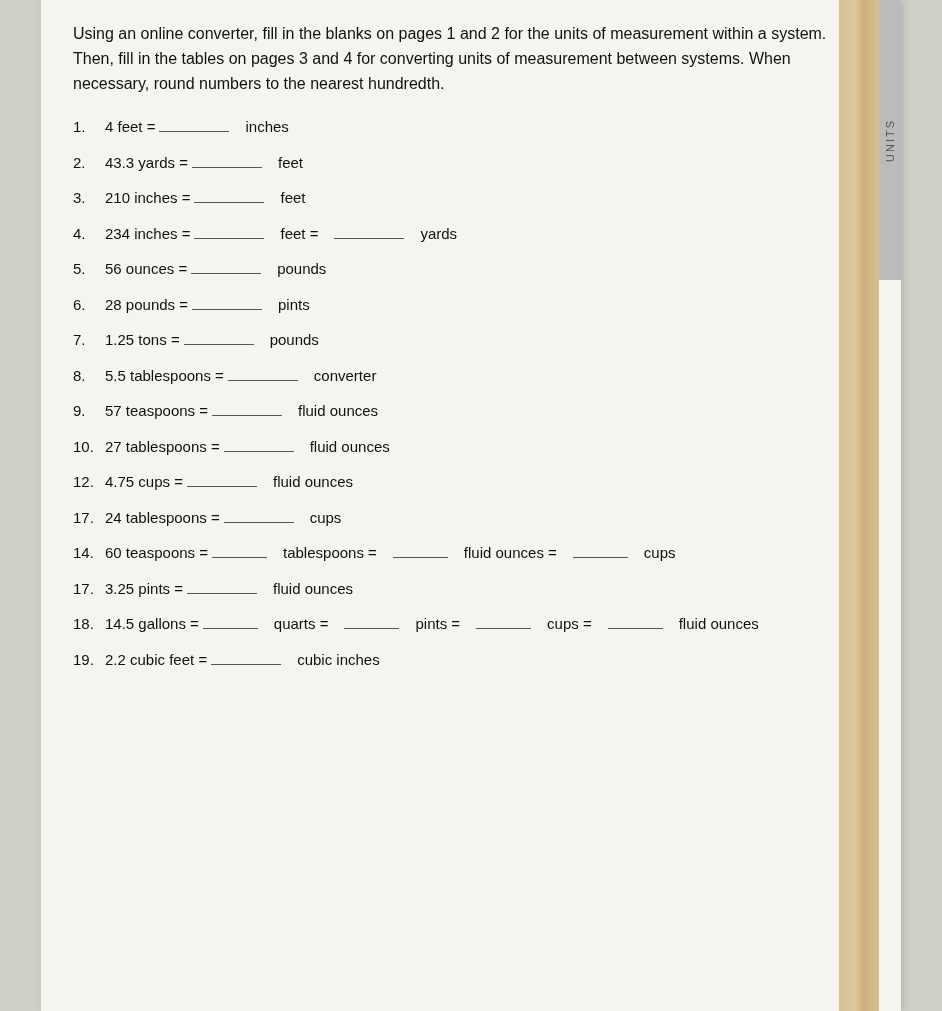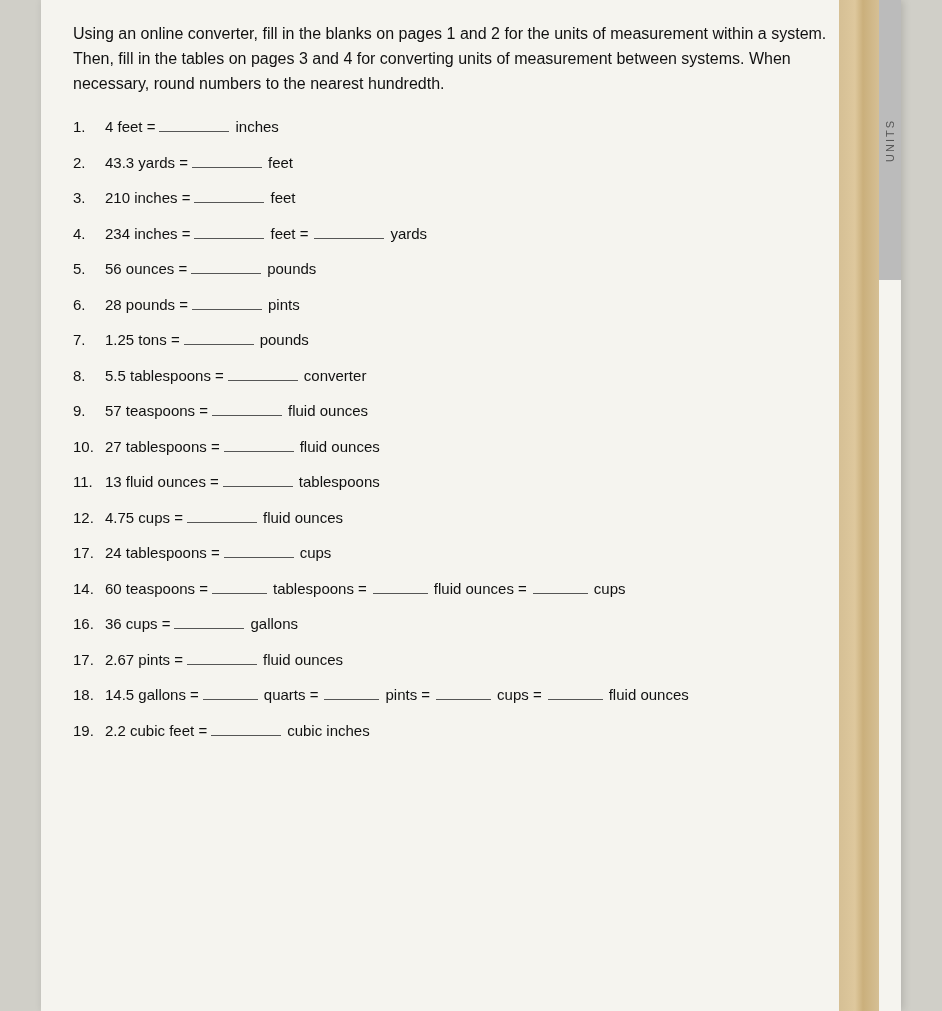--- a/index.html
+++ b/index.html
@@ -49,21 +49,21 @@
       border-bottom: 1.5px solid #555;
       min-width: 70px;
       height: 18px;
       margin: 0 4px;
       vertical-align: bottom;
     }
     .blank-sm {
       min-width: 55px;
     }
     .unit-label {
-      margin: 0 2px;
+      margin: 0 12px;
     }
     .right-tab {
       position: absolute;
       right: 0;
       top: 0;
       width: 22px;
       height: 280px;
       background: #bbb;
       display: flex;
       flex-direction: column;
@@ -166,26 +166,20 @@
       <span class="unit-label">fluid ounces</span>
     </li>
 
     <li class="problem-item">
       <span class="problem-number">10.</span>
       <span>27 tablespoons =</span>
       <span class="blank"></span>
       <span class="unit-label">fluid ounces</span>
     </li>
 
-    <li class="problem-item">
-      <span class="problem-number">11.</span>
-      <span>13 fluid ounces =</span>
-      <span class="blank"></span>
-      <span class="unit-label">tablespoons</span>
-    </li>
 
     <li class="problem-item">
       <span class="problem-number">12.</span>
       <span>4.75 cups =</span>
       <span class="blank"></span>
       <span class="unit-label">fluid ounces</span>
     </li>
 
     <li class="problem-item">
       <span class="problem-number">17.</span>
@@ -199,30 +193,24 @@
       <span>60 teaspoons =</span>
       <span class="blank blank-sm"></span>
       <span class="unit-label">tablespoons =</span>
       <span class="blank blank-sm"></span>
       <span class="unit-label">fluid ounces =</span>
       <span class="blank blank-sm"></span>
       <span class="unit-label">cups</span>
     </li>
 
 
-    <li class="problem-item">
-      <span class="problem-number">16.</span>
-      <span>36 cups =</span>
-      <span class="blank"></span>
-      <span class="unit-label">gallons</span>
-    </li>
 
     <li class="problem-item">
       <span class="problem-number">17.</span>
-      <span>2.67 pints =</span>
+      <span>3.25 pints =</span>
       <span class="blank"></span>
       <span class="unit-label">fluid ounces</span>
     </li>
 
     <li class="problem-item">
       <span class="problem-number">18.</span>
       <span>14.5 gallons =</span>
       <span class="blank blank-sm"></span>
       <span class="unit-label">quarts =</span>
       <span class="blank blank-sm"></span>

